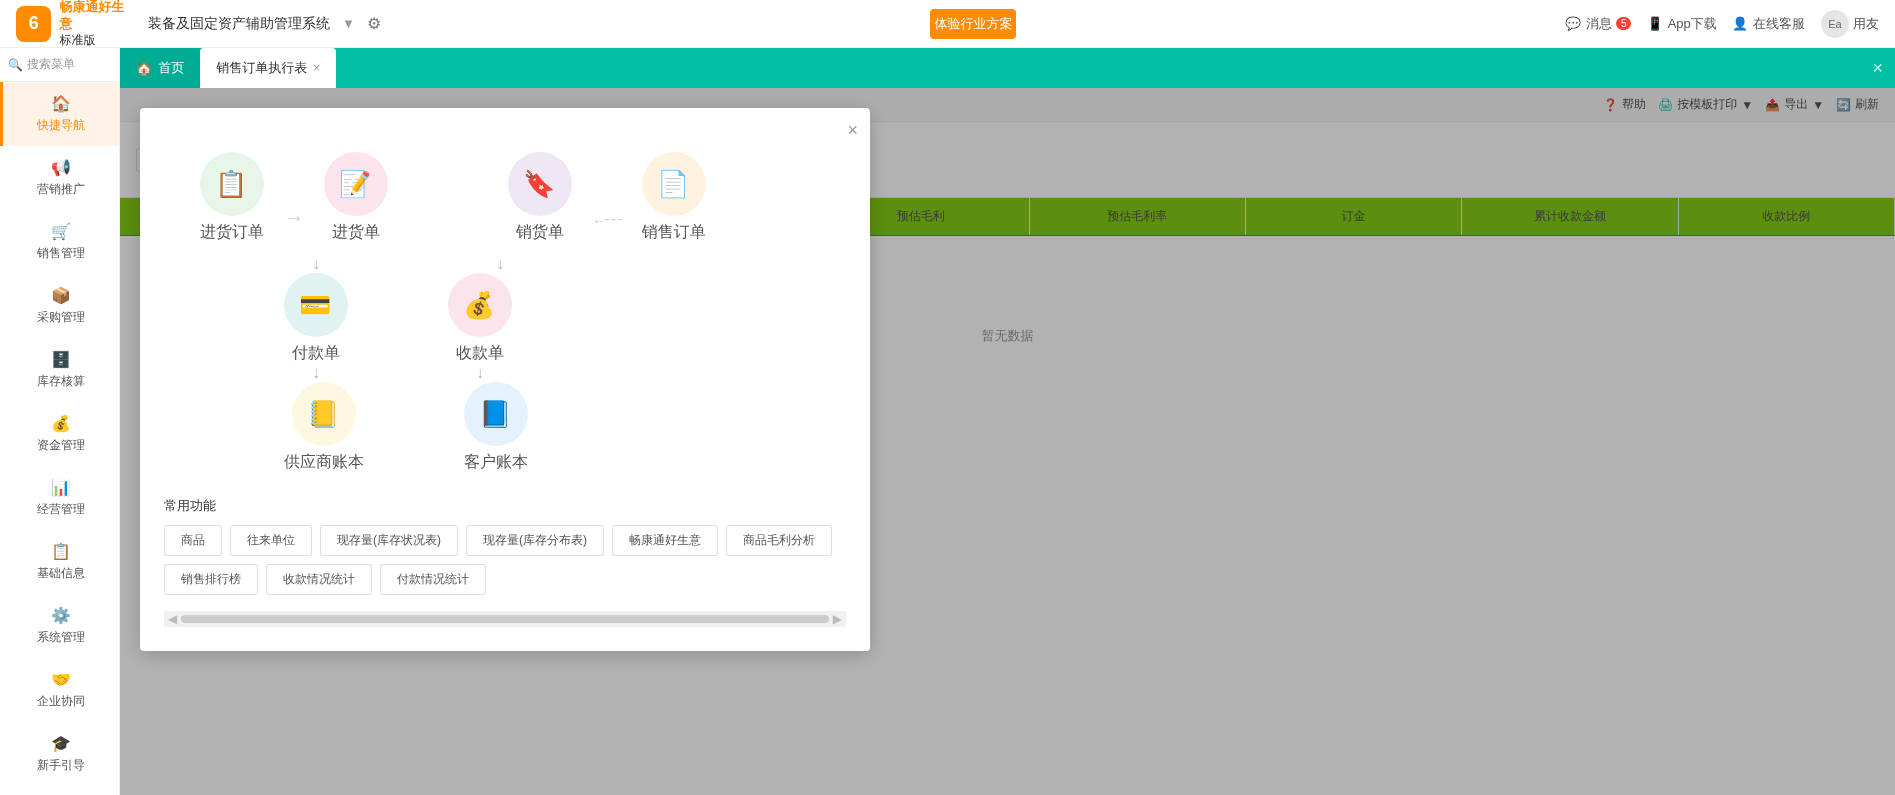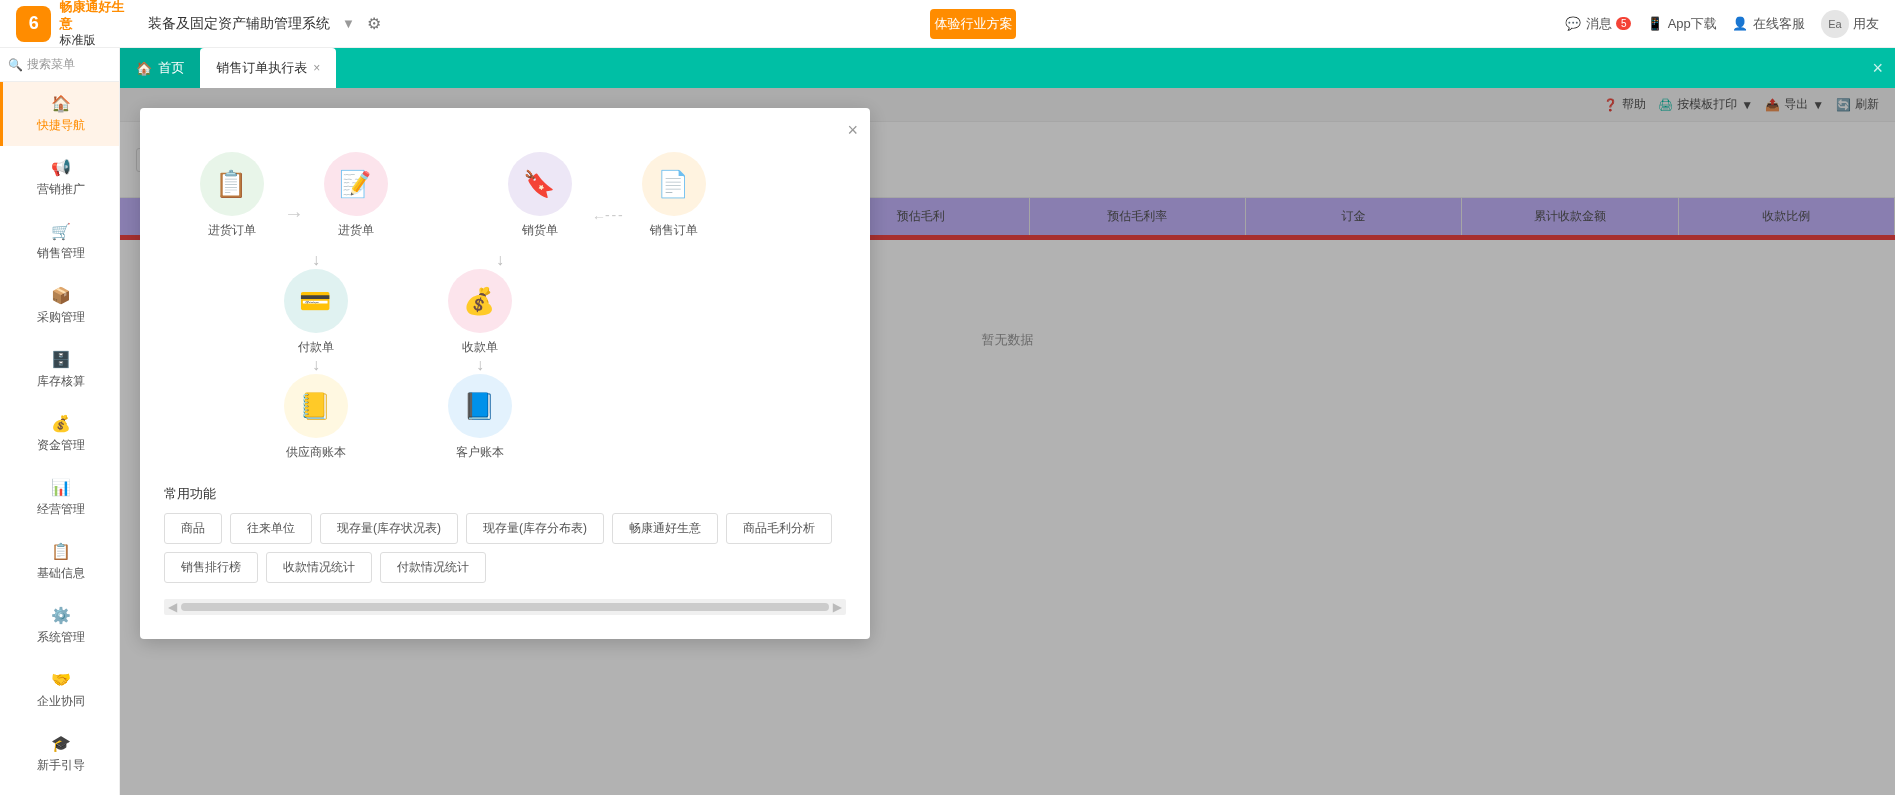--- a/index.html
+++ b/index.html
@@ -51,31 +51,31 @@
     .filter-row { display: flex; align-items: center; padding: 8px 16px; background: #fff; border-bottom: 1px solid #eee; gap: 8px; flex-wrap: wrap; }
     .date-input { border: 1px solid #ddd; border-radius: 3px; padding: 4px 8px; font-size: 12px; color: #999; width: 130px; display: flex; align-items: center; gap: 4px; background: #fff; }
     .date-sep { color: #999; font-size: 12px; }
     .status-select { border: 1px solid #ddd; border-radius: 3px; padding: 4px 8px; font-size: 12px; color: #999; width: 180px; display: flex; align-items: center; justify-content: space-between; background: #fff; }
     .query-btn { background: #ff8c00; color: white; border: none; border-radius: 3px; padding: 5px 16px; font-size: 13px; cursor: pointer; }
     .set-btn { background: #ff8c00; color: white; border: none; border-radius: 3px; padding: 5px 12px; font-size: 12px; cursor: pointer; display: block; }
     .more-conditions { color: #00bfa5; font-size: 12px; cursor: pointer; }
 
     
     .table-area { flex: 1; overflow: auto; background: #fff; }
-    .table-header { display: flex; background: #c4b5fd; border-bottom: 5px solid #ef4444; padding-left: 44px; }
+    .table-header { display: flex; background: #84cc16; border-bottom: 1px solid #ef4444; padding-left: 44px; }
     .th { padding: 10px 8px; font-size: 12px; color: #555; font-weight: 500; flex: 1; text-align: center; border-right: 1px solid #eee; white-space: nowrap; }
     .no-data { display: flex; align-items: center; justify-content: center; height: 200px; color: #999; font-size: 13px; }
 
     
     .modal-overlay { position: fixed; top: 48px; left: 120px; right: 0; bottom: 0; background: rgba(0,0,0,0.3); z-index: 100; display: flex; align-items: flex-start; justify-content: flex-start; }
     .modal { background: white; border-radius: 4px; width: 730px; margin: 40px auto; padding: 24px; position: relative; box-shadow: 0 4px 20px rgba(0,0,0,0.2); }
     .modal-close { position: absolute; top: 12px; right: 12px; font-size: 18px; cursor: pointer; color: #999; }
     .flow-node { display: flex; flex-direction: column; align-items: center; margin: 12px 20px; }
     .flow-circle { width: 64px; height: 64px; border-radius: 50%; display: flex; align-items: center; justify-content: center; font-size: 28px; }
-    .flow-label { font-size: 12px; color: #555; margin-top: 6px; text-align: left; }
+    .flow-label { font-size: 16px; color: #555; margin-top: 6px; text-align: left; }
 
     
     .circle-green { background: #e8f5e9; }
     .circle-pink { background: #fce4ec; }
     .circle-purple { background: #ede7f6; }
     .circle-orange { background: #fff3e0; }
     .circle-teal { background: #e0f2f1; }
     .circle-red { background: #fce4ec; }
     .circle-yellow { background: #fff8e1; }
     .circle-blue { background: #e3f2fd; }

